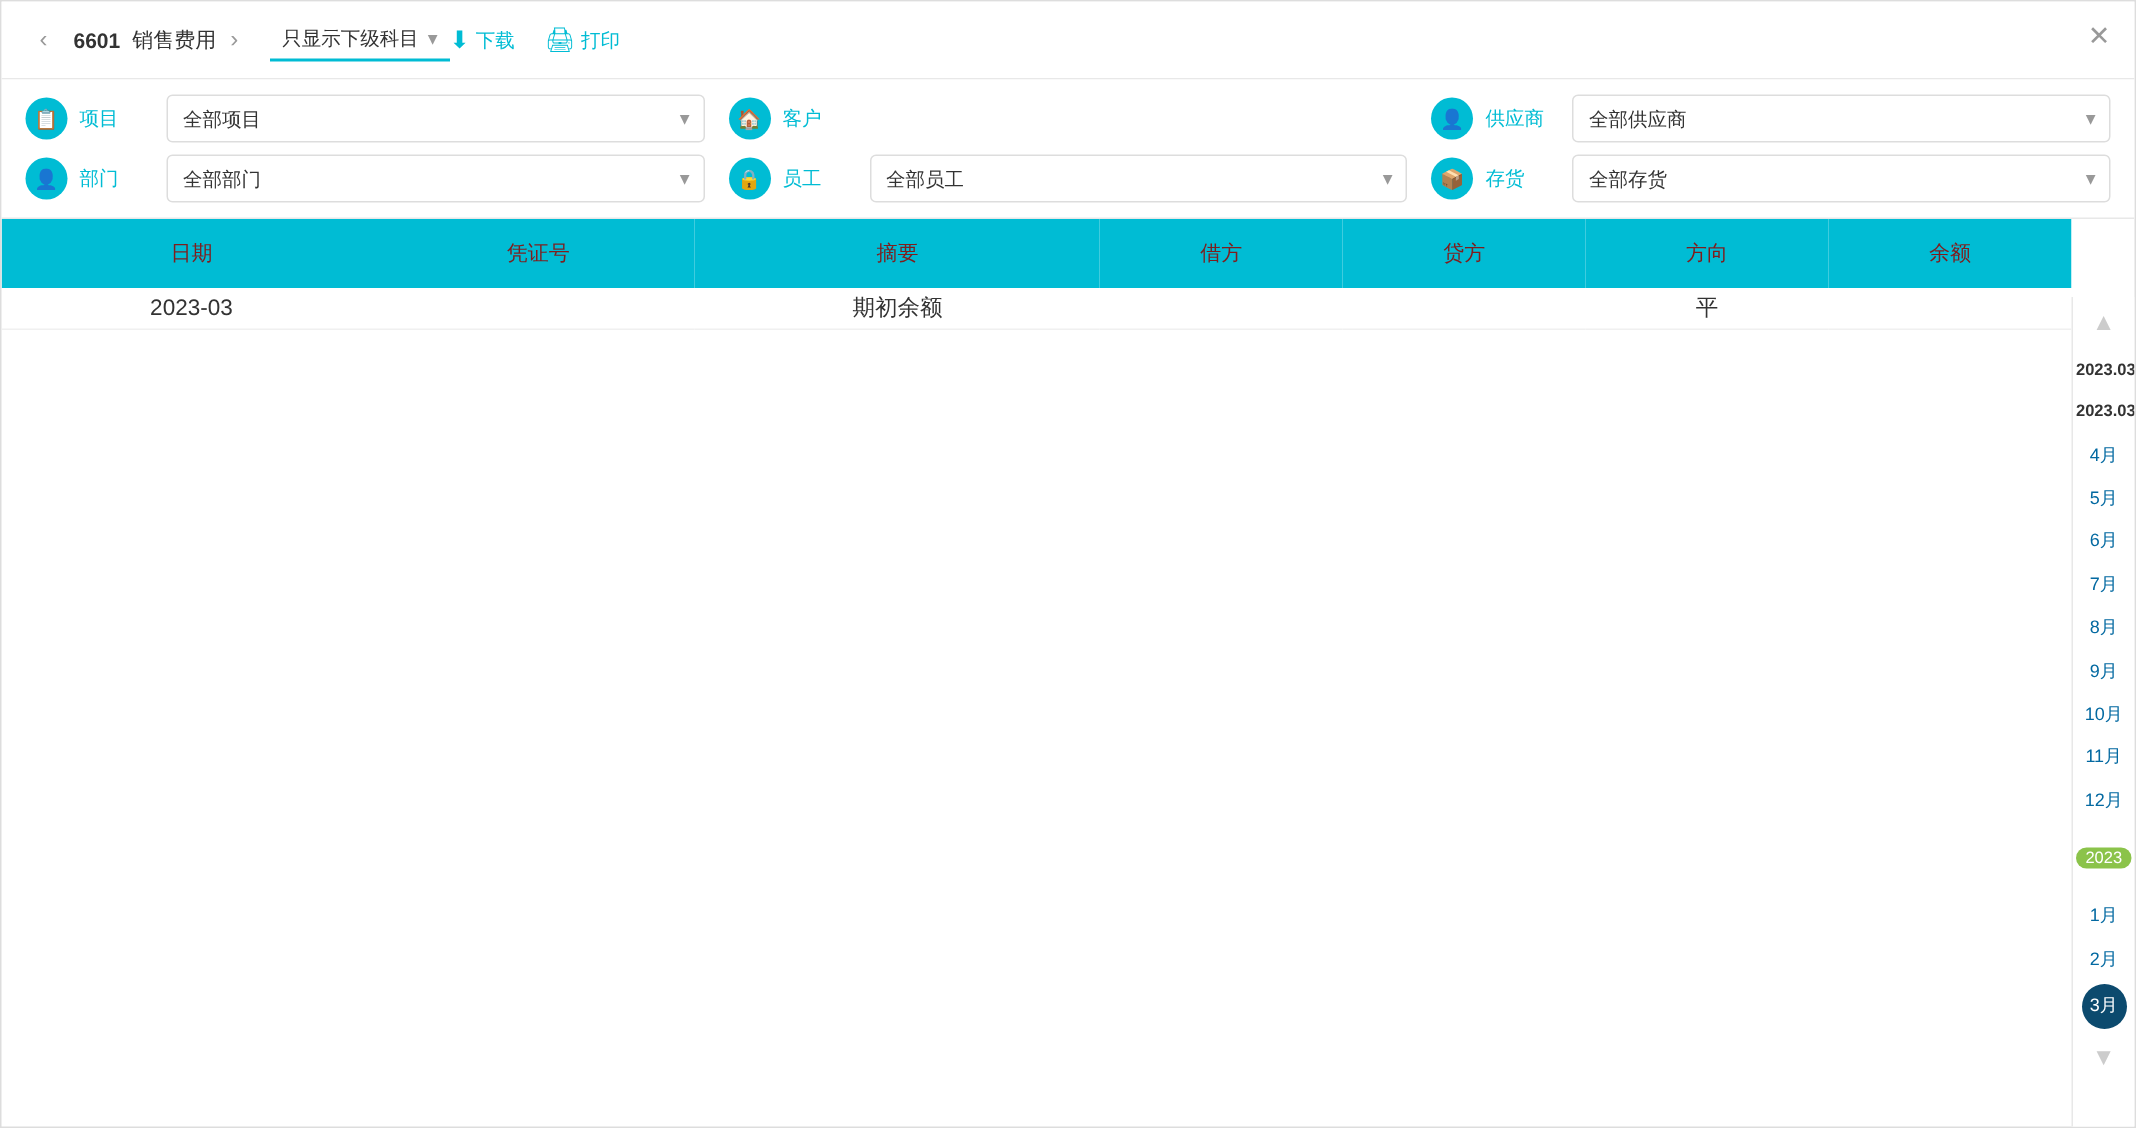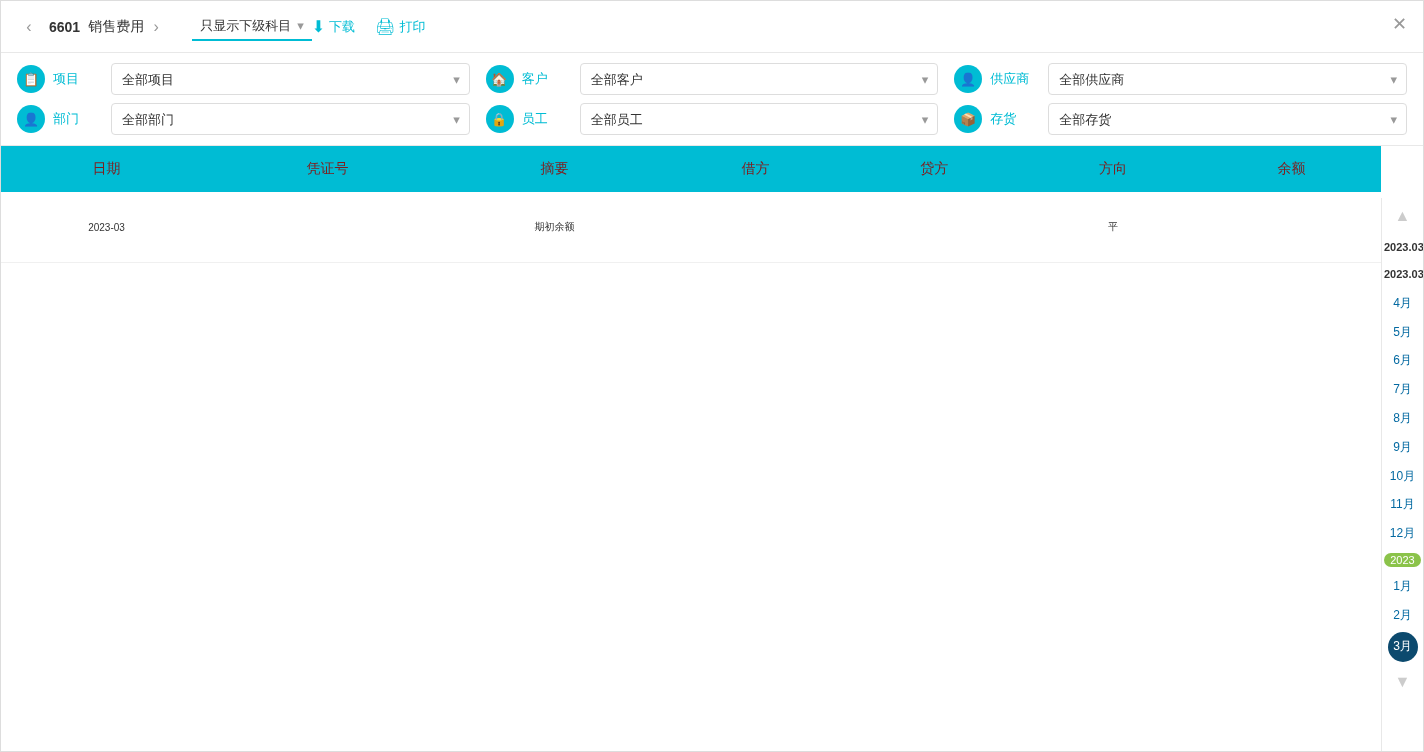--- a/index.html
+++ b/index.html
@@ -4,21 +4,21 @@
   <style>
     * { box-sizing: border-box; margin: 0; padding: 0; }
     body { font-family: 'Microsoft YaHei', Arial, sans-serif; font-size: 13px; background: #f5f5f5; }
     
     .window { width: 1424px; height: 752px; background: #fff; position: relative; overflow: hidden; border: 1px solid #ddd; }
     
     
     .header { display: flex; align-items: center; padding: 0 16px; height: 52px; border-bottom: 1px solid #e8e8e8; background: #fff; }
     .nav-btn { width: 24px; height: 24px; border: none; background: none; cursor: pointer; color: #999; font-size: 16px; display: flex; align-items: center; justify-content: center; }
     .account-code { font-size: 14px; font-weight: bold; color: #333; margin: 0 8px; }
-    .filter-btn { display: flex; align-items: center; border: none; background: none; cursor: pointer; color: #333; font-size: 13px; margin-left: 24px; padding: 4px 8px; border-bottom: 2px solid #00bcd4; }
+    .filter-btn { display: flex; align-items: center; border: none; background: none; cursor: pointer; color: #333; font-size: 13px; margin-left: 12px; padding: 4px 8px; border-bottom: 2px solid #00bcd4; }
     .filter-btn .arrow { margin-left: 6px; color: #999; }
     .page-title { flex: 1; text-align: center; font-size: 18px; font-weight: bold; color: #333; }
     .header-actions { display: flex; align-items: center; gap: 20px; }
     .action-btn { display: flex; align-items: center; gap: 4px; border: none; background: none; cursor: pointer; color: #00bcd4; font-size: 13px; }
     .close-btn { position: absolute; top: 12px; right: 16px; border: none; background: none; cursor: pointer; color: #999; font-size: 18px; }
     
     
     .filter-area { padding: 10px 16px; background: #fff; border-bottom: 1px solid #e8e8e8; }
     .filter-row { display: flex; align-items: center; gap: 16px; margin-bottom: 8px; }
     .filter-row:last-child { margin-bottom: 0; }
@@ -28,31 +28,31 @@
     .select-wrapper { position: relative; flex: 1; }
     .select-wrapper::after { content: '▾'; position: absolute; right: 10px; top: 50%; transform: translateY(-50%); color: #999; pointer-events: none; }
     .select-wrapper select { width: 100%; height: 32px; border: 1px solid #ddd; border-radius: 4px; padding: 0 28px 0 10px; background: #fff; font-size: 13px; color: #333; appearance: none; outline: none; cursor: pointer; }
     
     
     .table-wrapper { overflow-x: auto; overflow-y: auto; height: calc(752px - 52px - 88px - 20px); }
     .data-table { width: 100%; border-collapse: collapse; min-width: 900px; }
     .data-table thead tr { background: #00bcd4; color: #7f1d1d; }
     .data-table thead th { padding: 14px 10px; text-align: center; font-weight: normal; font-size: 14px; border: none; }
     .data-table tbody tr { border-bottom: 1px solid #f0f0f0; }
-    .data-table tbody td { padding: 28px 10px; text-align: center; font-size: 10px; color: #333; }
+    .data-table tbody td { padding: 4px 10px; text-align: center; font-size: 15px; color: #333; }
     
     
     .side-timeline { position: absolute; right: 0; top: 52px; width: 42px; background: #fff; border-left: 1px solid #e8e8e8; height: calc(752px - 52px - 20px); display: flex; flex-direction: column; align-items: center; overflow: hidden; }
     .timeline-scroll-up { width: 28px; height: 28px; display: flex; align-items: center; justify-content: center; cursor: pointer; color: #ccc; font-size: 16px; margin: 4px 0; }
     .timeline-scroll-down { width: 28px; height: 28px; display: flex; align-items: center; justify-content: center; cursor: pointer; color: #ccc; font-size: 16px; margin: 4px 0; }
     .timeline-item { width: 100%; text-align: center; padding: 6px 2px; cursor: pointer; color: #ccc; font-size: 12px; line-height: 1.4; }
     .timeline-item.active-month { background: #0c4a6e; color: white; border-radius: 50%; width: 30px; height: 30px; display: flex; align-items: center; justify-content: center; margin: 2px auto; font-size: 12px; }
     .timeline-item.selected-month { color: #333; font-weight: bold; }
     .timeline-item.faded { color: #0369a1; }
-    .year-badge { background: #8bc34a; color: white; border-radius: 8px; font-size: 11px; padding: 1px 6px; margin: 2px auto; cursor: pointer; display: inline-block; }
+    .year-badge { background: #8bc34a; color: white; border-radius: 8px; font-size: 11px; padding: 1px 6px; margin: 14px auto; cursor: pointer; display: inline-block; }
   </style>
 </head>
 <body>
 
 <div class="window">
 
   <div class="header">
     <button class="nav-btn">‹</button>
     <span class="account-code">6601</span>
     <span style="font-size:14px;color:#333;">销售费用</span>
@@ -87,25 +87,20 @@
         <div class="select-wrapper">
           <select>
             <option>全部项目</option>
           </select>
         </div>
       </div>
 
       <div class="filter-item">
         <div class="filter-icon" style="background: rgb(0, 188, 212); color: white; border-radius: 50%; width: 28px; height: 28px; display: flex; align-items: center; justify-content: center; font-size: 13px; flex-shrink: 0;">🏠</div>
         <span class="filter-label">客户</span>
-        <div class="select-wrapper">
-          <select>
-            <option>全部客户</option>
-          </select>
-        </div>
       </div>
 
       <div class="filter-item">
         <div class="filter-icon" style="background: rgb(0, 188, 212); color: white; border-radius: 50%; width: 28px; height: 28px; display: flex; align-items: center; justify-content: center; font-size: 13px; flex-shrink: 0;">👤</div>
         <span class="filter-label">供应商</span>
         <div class="select-wrapper">
           <select>
             <option>全部供应商</option>
           </select>
         </div>

